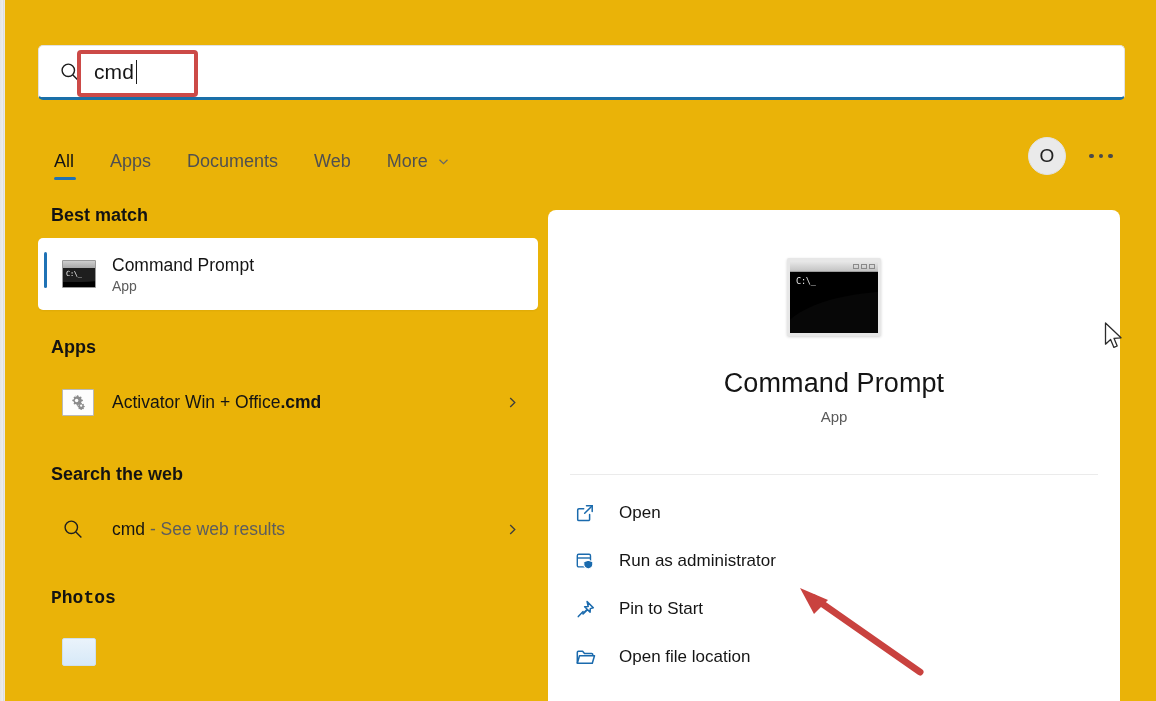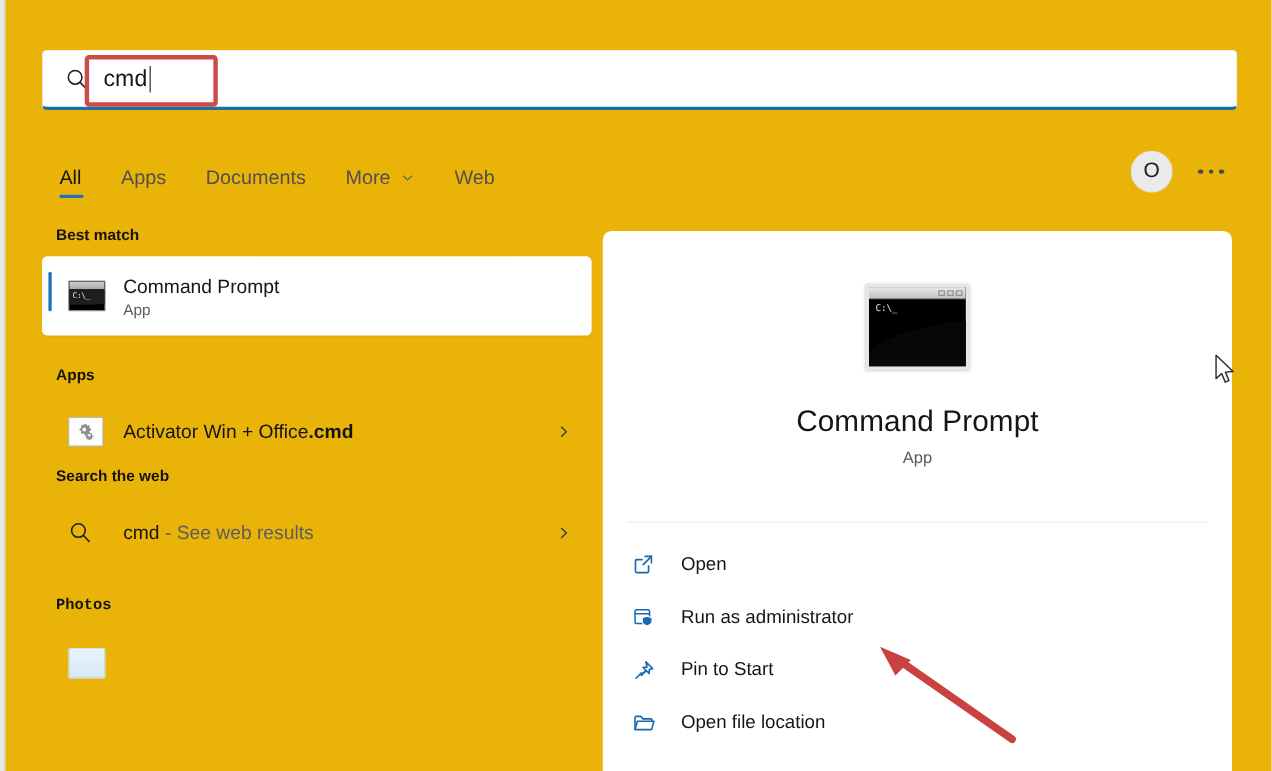--- a/index.html
+++ b/index.html
@@ -151,28 +151,28 @@
 
   
   .results {
     position: absolute;
     left: 38px; top: 205px;
     width: 500px;
     height: 496px;
     overflow: hidden;
   }
   .section-head {
-    font-size: 14px;
+    font-size: 18px;
     font-weight: bold;
     color: #131313;
     padding-left: 13px;
     margin-bottom: 12px;
   }
   .section-head.apps   { margin-top: 27px; }
-  .section-head.web    { }
+  .section-head.web    { margin-top: 30px; }
   .section-head.photos { margin-top: 27px; font-family: Liberation Mono, monospace; }
 
   .result-row {
     position: relative;
     display: flex;
     align-items: center;
     height: 64px;
     padding: 0 12px 0 24px;
     border-radius: 5px;
     cursor: default;
@@ -414,29 +414,29 @@
     <div class="tab active">
       <span>All</span>
     </div>
     <div class="tab">
       <span>Apps</span>
     </div>
     <div class="tab">
       <span>Documents</span>
     </div>
     <div class="tab">
+      <span>Web</span>
+    </div>
+    <div class="tab">
       <span>More</span>
       <span class="chev">
         <svg width="13" height="13" viewBox="0 0 13 13" fill="none" stroke="currentColor" stroke-width="1.2">
           <polyline points="2.5,4.8 6.5,8.6 10.5,4.8"></polyline>
         </svg>
       </span>
-    </div>
-    <div class="tab">
-      <span>Web</span>
     </div>
   </div>
 
   <div class="avatar">
     <span>O</span>
   </div>
   <div class="more-dots">
     <i></i>
     <i></i>
     <i></i>

